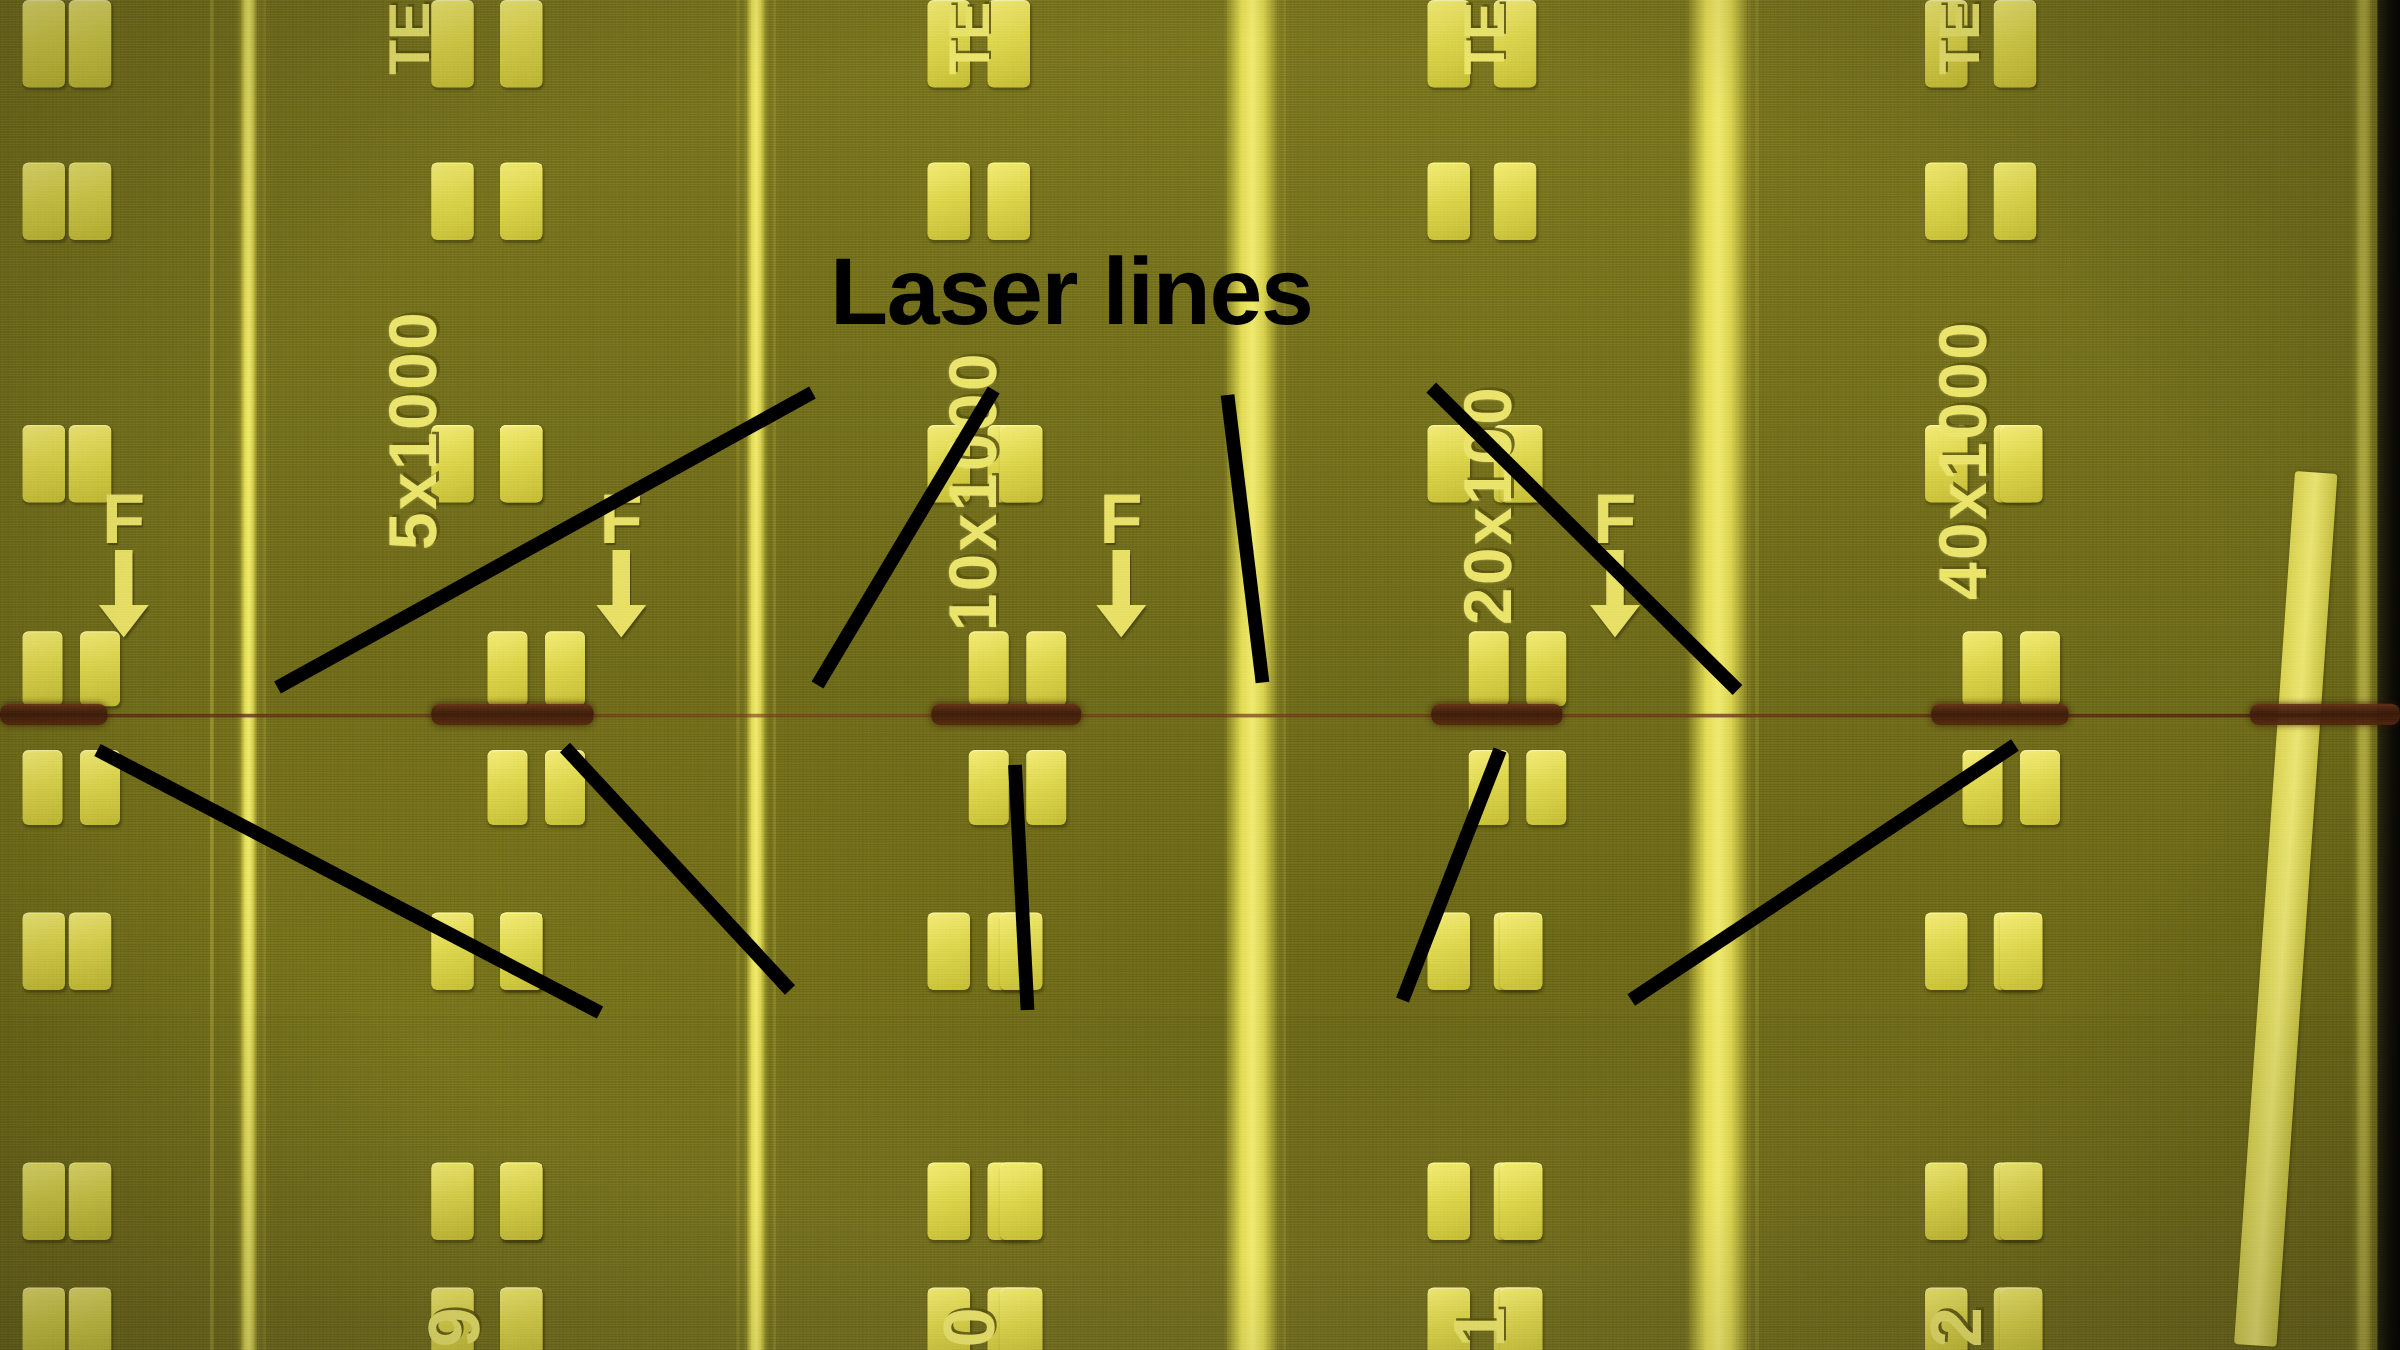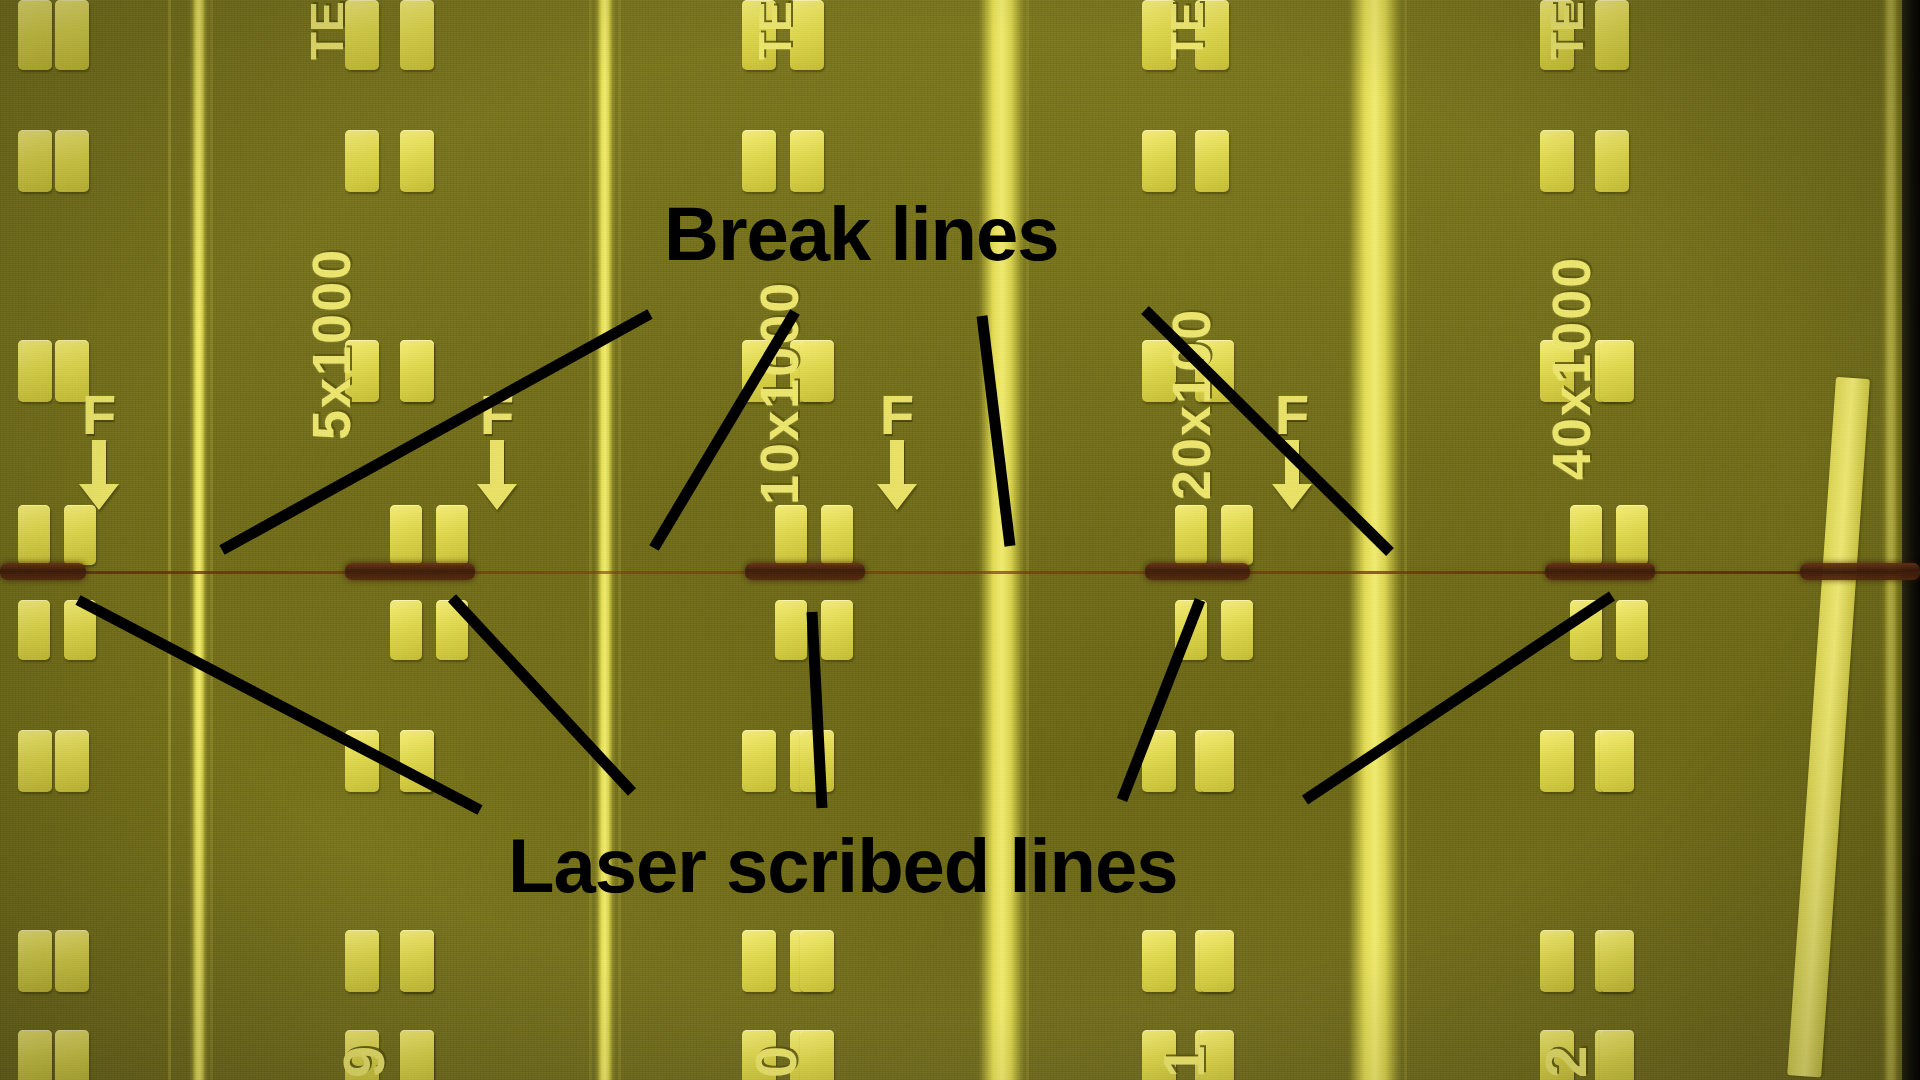--- a/index.html
+++ b/index.html
@@ -307,17 +307,16 @@
       </g>
     <g id="leaders-laser" stroke="#000" stroke-width="11" stroke-linecap="butt">
         <line x1="78" y1="600" x2="480" y2="810"></line>
         <line x1="452" y1="598" x2="632" y2="792"></line>
         <line x1="812" y1="612" x2="822" y2="808"></line>
         <line x1="1200" y1="600" x2="1122" y2="800"></line>
         <line x1="1612" y1="596" x2="1305" y2="800"></line>
       </g>
   </svg>
 
-  <div class="annot-text" id="lbl-break">Break lines</div>
-
-  <div class="annot-text" id="lbl-laser">Laser scribed lines</div>
+  <div class="annot-text" id="lbl-break">Laser lines</div>
+
 
 </div>
 
 </body></html>

